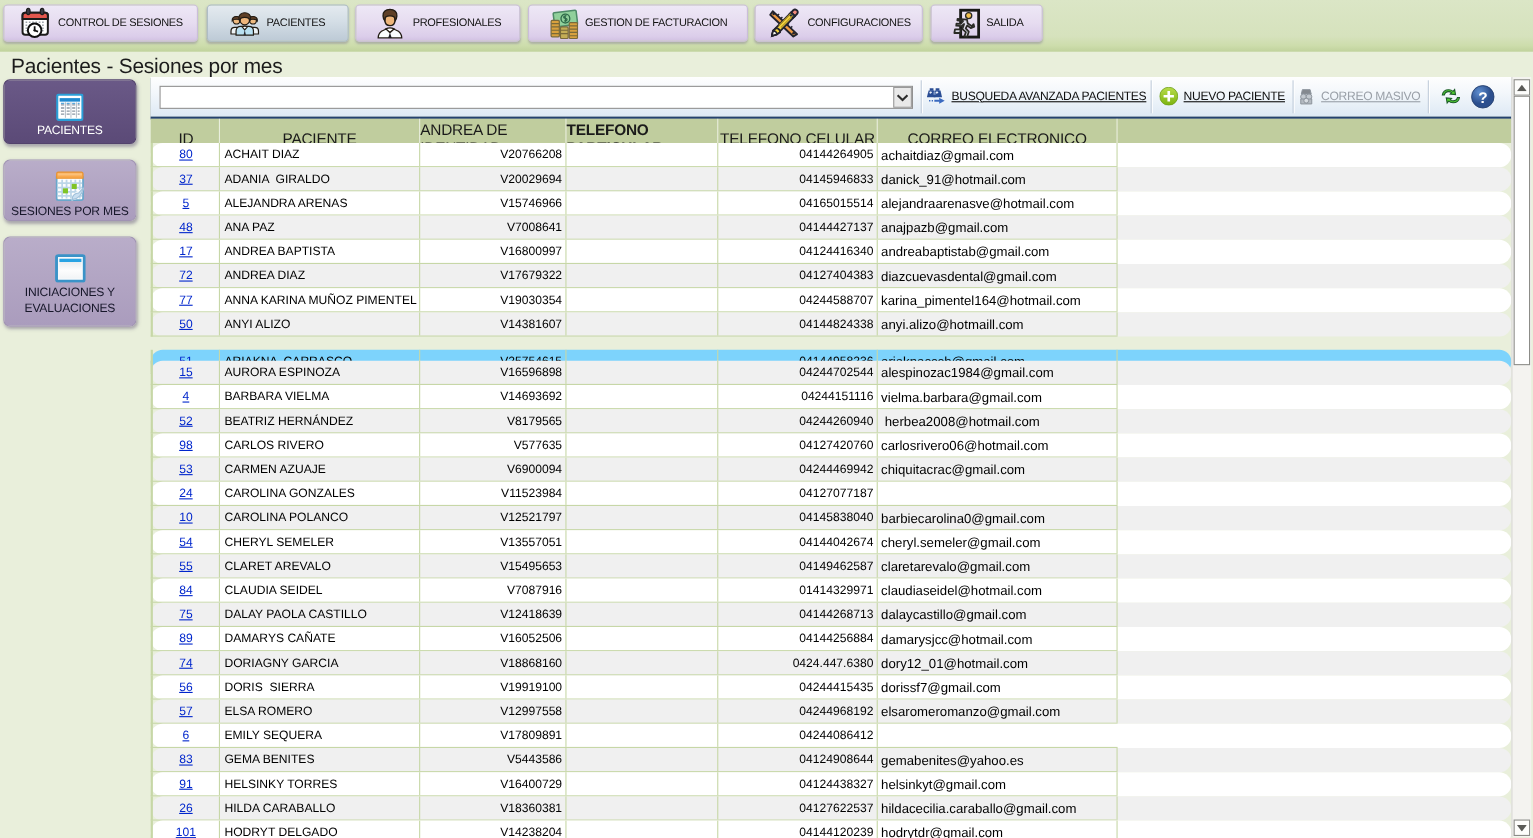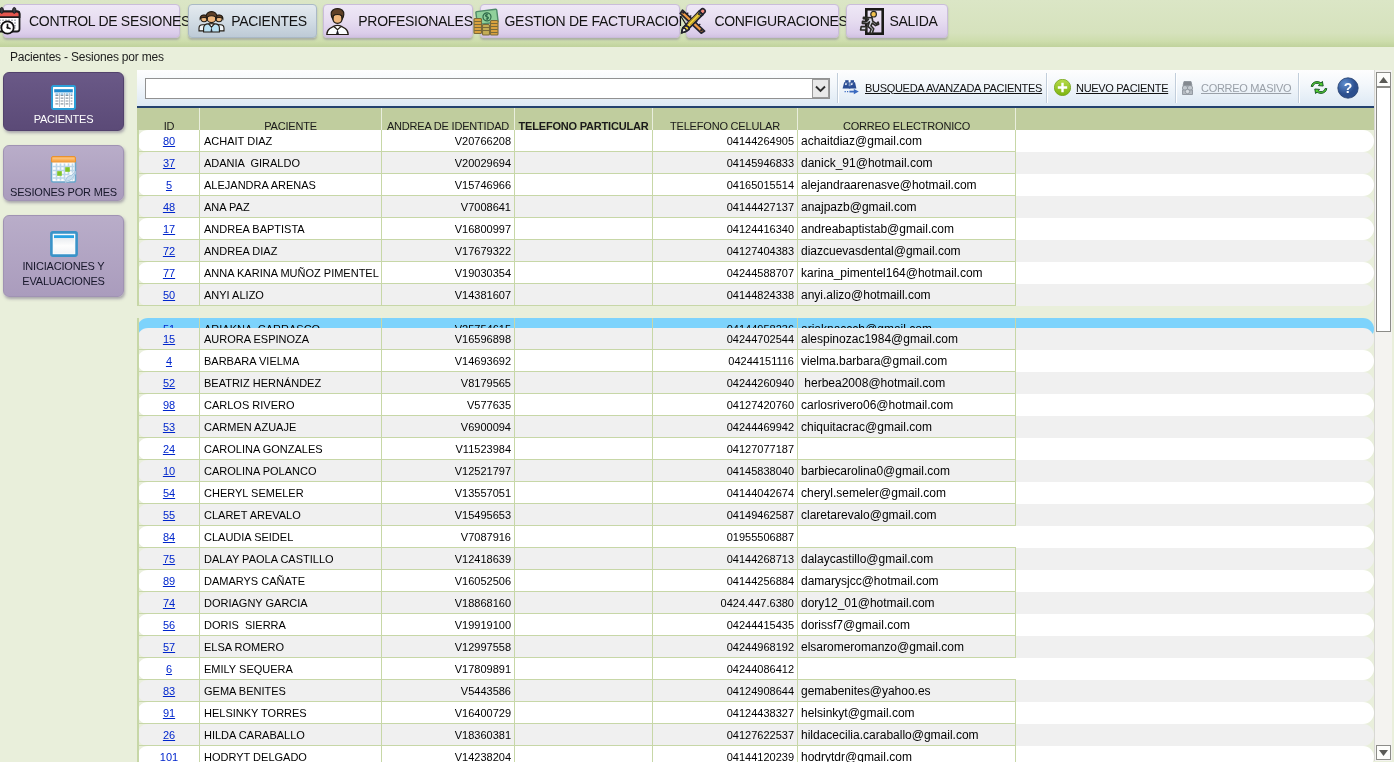--- a/index.html
+++ b/index.html
@@ -1,43 +1,43 @@
 <!DOCTYPE html>
 <html><head><meta charset="utf-8">
 <style>
 *{margin:0;padding:0;box-sizing:border-box;}
 html,body{width:1394px;height:762px;overflow:hidden;background:#e9efdb;font-family:"Liberation Sans",sans-serif;}
 #topbar{position:absolute;left:0;top:0;width:1394px;height:47px;background:linear-gradient(180deg,#dbe6c6 0%,#d6e2bd 70%,#cdddac 88%,#c0d29c 100%);}
 .tbtn{position:absolute;top:4px;height:34px;border-radius:4px;border:1px solid #cabdda;
 background:linear-gradient(180deg,#eee8f6 0%,#e6dcf0 50%,#dbcdea 88%,#d2c2e2 100%);
 box-shadow:0 2px 2px rgba(125,115,145,.42);display:flex;align-items:center;justify-content:center;}
 .tbtn.sel{background:linear-gradient(180deg,#e4eaef 0%,#d4dee6 45%,#bdcad6 100%);border-color:#aab9c6;}
-.tbtn .lbl{font-size:14px;color:#131313;letter-spacing:-.3px;white-space:nowrap;}
+.tbtn .lbl{font-size:10px;color:#131313;letter-spacing:-.3px;white-space:nowrap;}
 .tbtn svg{margin:0 6px 0 0;flex:0 0 auto;}
-#title{position:absolute;left:10px;top:50px;font-size:12px;color:#1c1c1c;letter-spacing:-.2px;}
+#title{position:absolute;left:10px;top:50px;font-size:19px;color:#1c1c1c;letter-spacing:-.2px;}
 .sbtn{position:absolute;left:3px;width:121px;border-radius:6px;box-shadow:1px 2px 3px rgba(105,95,125,.5);
 display:flex;flex-direction:column;align-items:center;justify-content:center;text-align:center;}
 .sbtn .t{font-size:11px;line-height:15px;letter-spacing:-.2px;margin-top:2px;}
 .sbtn svg{margin-top:8px;}
 #sb1{top:72px;height:59px;background:linear-gradient(180deg,#6a5987,#5b4a77);border:1px solid #52426c;}
 #sb1 .t{color:#fff;}
 #sb2{top:145px;height:56px;background:linear-gradient(180deg,#b9adc9,#aa9cbd);border:1px solid #a093b3;}
 #sb3{top:215px;height:82px;background:linear-gradient(180deg,#b9adc9,#aa9cbd);border:1px solid #a093b3;}
 #sb2 .t,#sb3 .t{color:#17172a;}
 #toolbar{position:absolute;left:137px;top:70px;width:1237px;height:38px;
 background:linear-gradient(180deg,#fefefe 0%,#f3f7fb 40%,#dde9f4 100%);
 border-bottom:2px solid #24426e;box-shadow:0 1px 0 rgba(110,125,170,.9);}
 #combo{position:absolute;left:8px;top:8px;width:685px;height:21px;background:#fff;border:1px solid #919191;}
 #combobtn{position:absolute;right:0px;top:0px;bottom:0px;width:17px;background:#e9e9e9;border:1px solid #9a9a9a;display:flex;align-items:center;justify-content:center;}
 .sep{position:absolute;top:3px;height:30px;width:1px;background:#c2cedb;box-shadow:1px 0 0 #ffffff;}
 .titem{position:absolute;top:0;height:35px;display:flex;align-items:center;font-size:11px;letter-spacing:-.3px;color:#111;white-space:nowrap;text-decoration:underline;}
 .titem svg{margin-right:5px;}
 .titem.dis{color:#9aa0a8;}
 #ghead{position:absolute;left:137px;top:108px;width:1237px;height:22px;background:#c0cd9e;}
-.h{position:absolute;top:0;height:36px;border-right:1px solid #e9eedd;display:flex;align-items:center;justify-content:center;font-size:11px;letter-spacing:-.2px;color:#1a1a1a;}
+.h{position:absolute;top:0;height:36px;border-right:1px solid #e9eedd;display:flex;align-items:center;justify-content:center;font-size:14px;letter-spacing:-.2px;color:#1a1a1a;}
 .row{position:absolute;left:137px;width:1237px;height:22px;border-radius:11px;}
 .cells{position:absolute;left:0;top:0;width:879px;height:22px;border-bottom:1px solid #c7d7a7;border-left:2px solid #c7d7a7;display:flex;}
 .c{height:21px;border-right:1px solid #c7d7a7;font-size:11px;color:#000;display:flex;align-items:center;white-space:pre;overflow:hidden;}
 .cid{width:61px;justify-content:center;}
 .cname{width:182px;padding-left:4px;}
 .cced{width:133px;justify-content:flex-end;padding-right:3px;}
 .ctp{width:138px;}
 .ctc{width:145px;justify-content:flex-end;padding-right:3px;}
 .cmail{width:218px;padding-left:3px;border-right:1px solid #c7d7a7;font-size:12px;}
 .lnk{color:#0026cc;text-decoration:underline;}
@@ -449,21 +449,22 @@
 <div class="c ctc">04149462587</div>
 <div class="c cmail">claretarevalo@gmail.com</div>
 </div>
   </div>
 <div class="row" style="top:526px;background:#ffffff">
 <div class="cells">
 <div class="c cid"><span class="lnk">84</span></div>
 <div class="c cname">CLAUDIA SEIDEL</div>
 <div class="c cced">V7087916</div>
 <div class="c ctp"></div>
-<div class="c ctc">01955506887</div>
+<div class="c ctc">01414329971</div>
+<div class="c cmail">claudiaseidel@hotmail.com</div>
 </div>
   </div>
 <div class="row" style="top:548px;background:#f0f0f0">
 <div class="cells">
 <div class="c cid"><span class="lnk">75</span></div>
 <div class="c cname">DALAY PAOLA CASTILLO</div>
 <div class="c cced">V12418639</div>
 <div class="c ctp"></div>
 <div class="c ctc">04144268713</div>
 <div class="c cmail">dalaycastillo@gmail.com</div>

